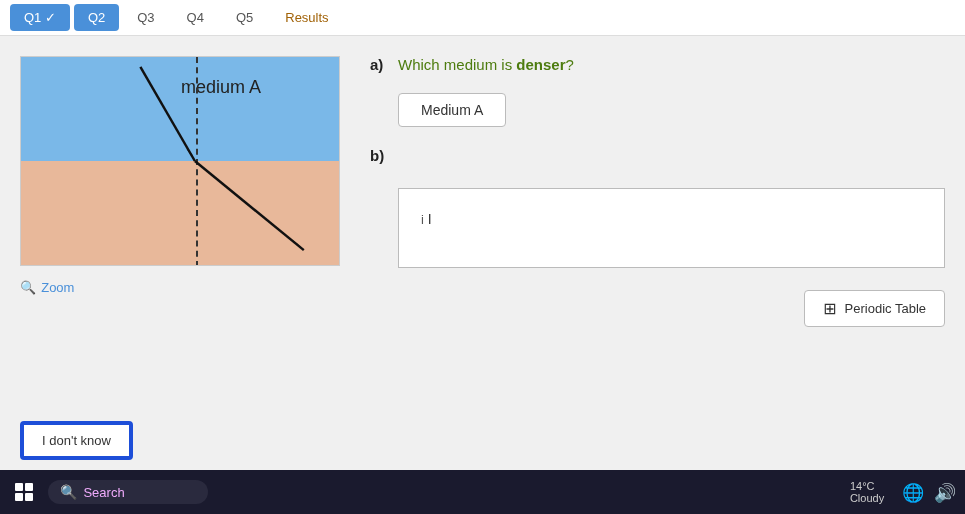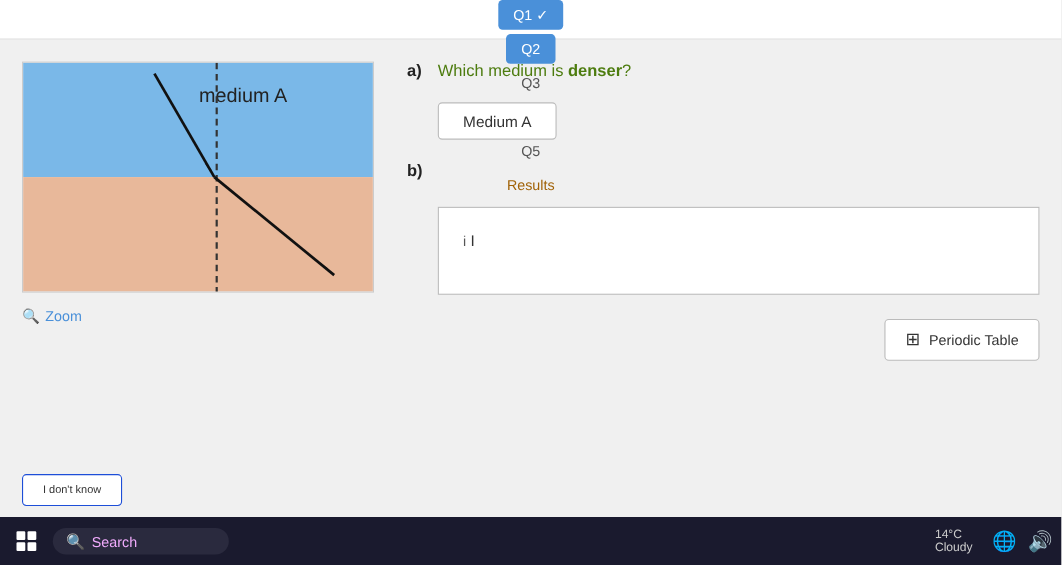--- a/index.html
+++ b/index.html
@@ -23,21 +23,20 @@
 
     
     .tabs-bar {
       display: flex;
       align-items: center;
       background: #fff;
       border-bottom: 1px solid #ddd;
       padding: 0 10px;
       height: 36px;
       gap: 4px;
-      flex-direction: column;
     }
     .tab {
       padding: 6px 14px;
       border-radius: 4px;
       font-size: 13px;
       font-weight: 500;
       cursor: pointer;
       color: #555;
       background: transparent;
     }
@@ -124,24 +123,24 @@
       gap: 5px;
       color: #4a90d9;
       font-size: 13px;
       cursor: pointer;
       margin-top: 4px;
     }
 
     .dont-know-btn {
       margin-top: auto;
       padding: 8px 18px;
-      border: 1px solid #1d4ed8;
+      border: 4px solid #1d4ed8;
       background: #fff;
       border-radius: 4px;
-      font-size: 10px;
+      font-size: 13px;
       cursor: pointer;
       color: #333;
       align-self: flex-start;
     }
 
     
     .right-panel {
       flex: 1;
       display: flex;
       flex-direction: column;
@@ -278,21 +277,21 @@
       color: #aaa;
       font-size: 14px;
     }
     .search-text {
       color: #f0abfc;
       font-size: 13px;
     }
 
     .taskbar-icons {
       display: flex;
-      align-items: center;
+      align-items: flex-end;
       gap: 10px;
       margin-left: auto;
       color: #ccc;
       font-size: 18px;
     }
 
     .weather-widget {
       display: flex;
       flex-direction: column;
       color: #ccc;

